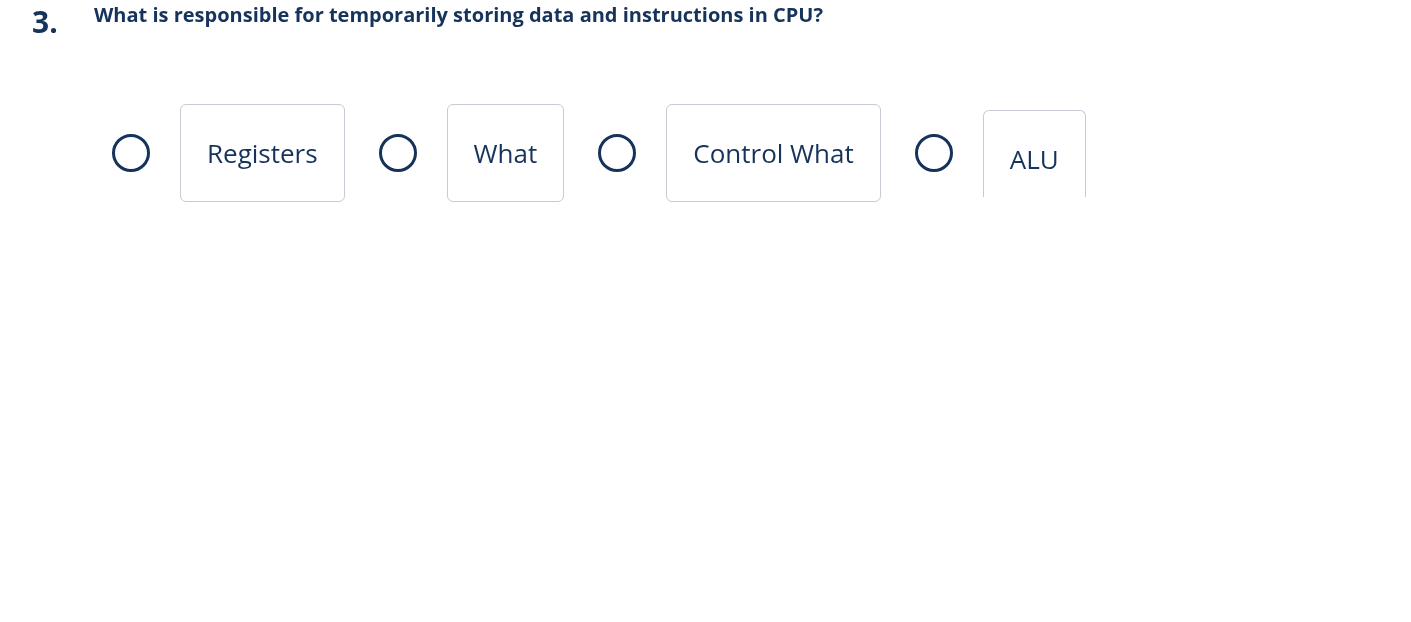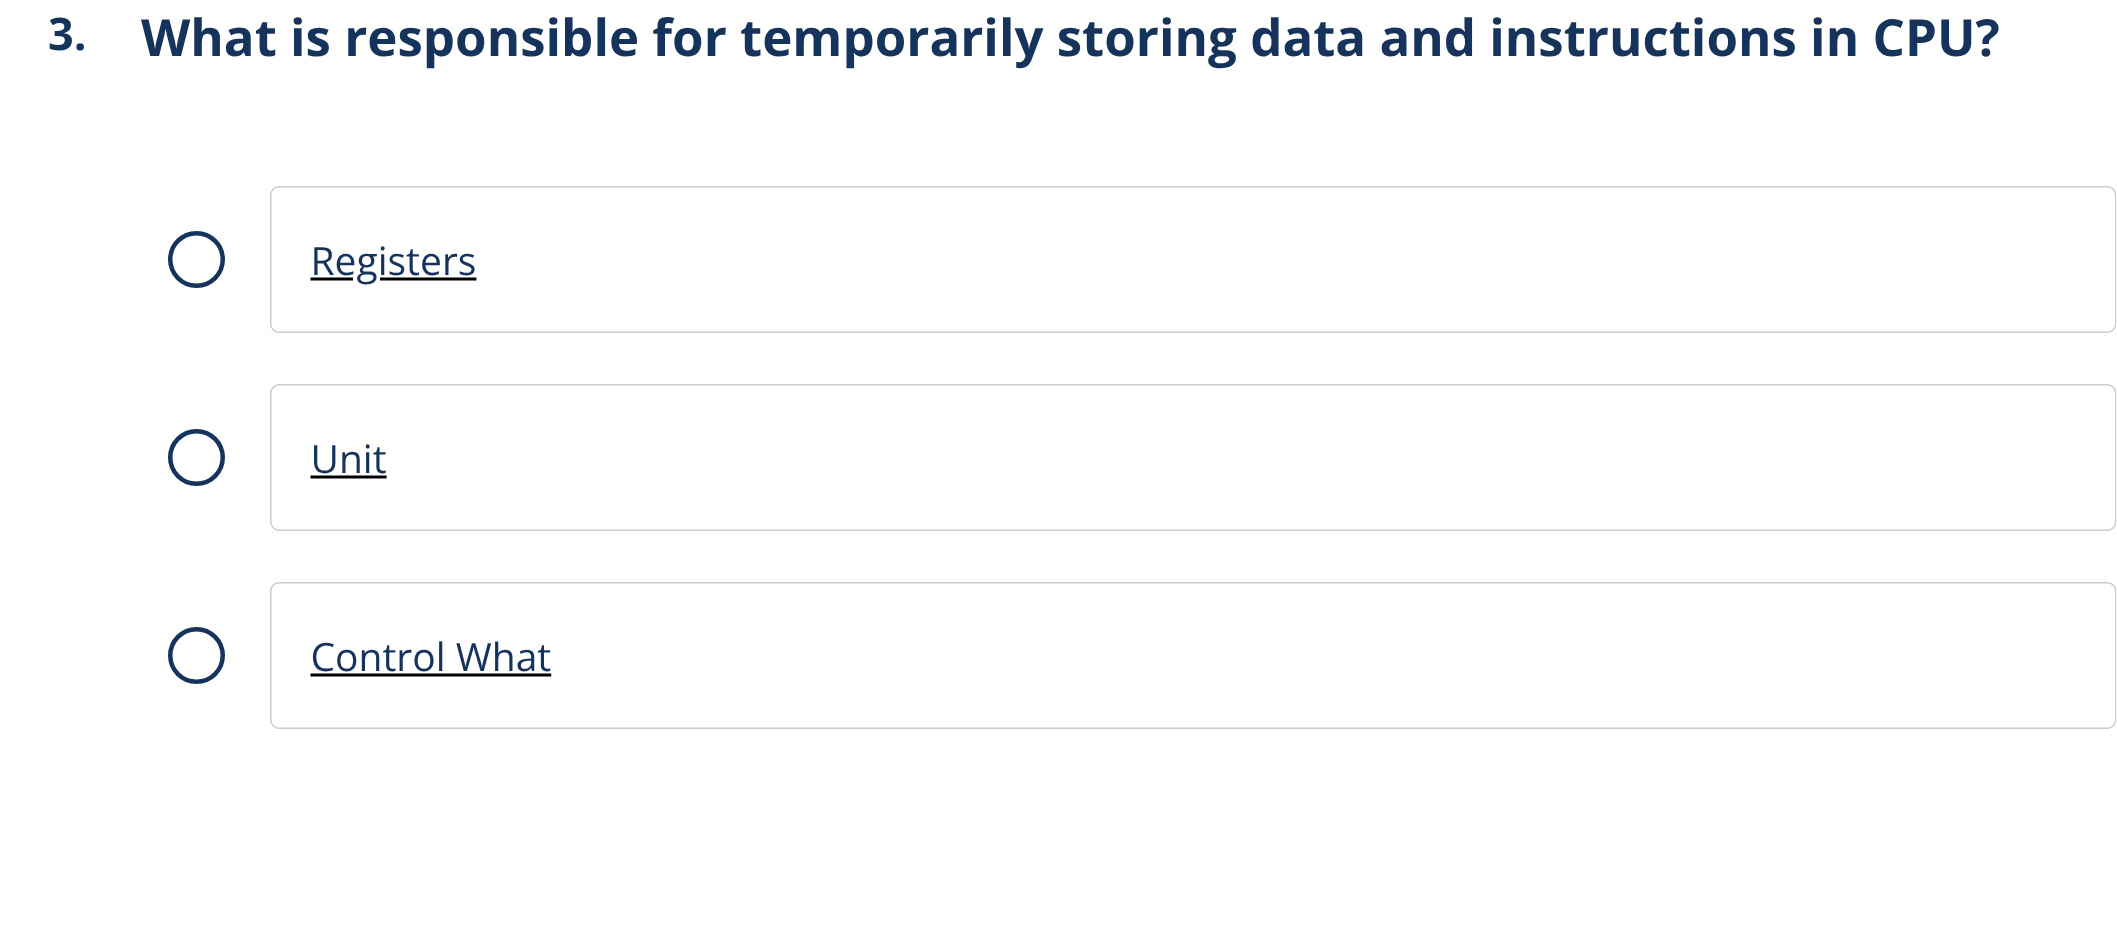--- a/index.html
+++ b/index.html
@@ -22,32 +22,31 @@
       font-size: 30px;
       font-weight: 700;
       color: #16335b;
       min-width: 62px;
       line-height: 1.4;
     }
     .question-content {
       flex: 1;
     }
     .question-text {
-      font-size: 34px;
+      font-size: 20px;
       font-weight: 700;
       color: #16335b;
       line-height: 1.4;
       margin-bottom: 75px;
     }
     .options-list {
       display: flex;
-      flex-direction: column;
+      flex-direction: row;
       gap: 34px;
       margin-left: 18px;
-      text-decoration: underline;
     }
     .option-row {
       display: flex;
       align-items: center;
       gap: 30px;
     }
     .radio-circle {
       width: 38px;
       height: 38px;
       border: 3px solid #16335b;
@@ -86,27 +85,33 @@
       <div class="option-row">
         <div class="radio-circle"></div>
         <div class="option-box">
           <span>Registers</span>
         </div>
       </div>
 
       <div class="option-row">
         <div class="radio-circle"></div>
         <div class="option-box">
-          <span>Unit</span>
+          <span>What</span>
         </div>
       </div>
 
       <div class="option-row">
         <div class="radio-circle"></div>
         <div class="option-box">
           <span>Control What</span>
         </div>
       </div>
 
+      <div class="option-row">
+        <div class="radio-circle"></div>
+        <div class="option-box last">
+          <span>ALU</span>
+        </div>
+      </div>
 
     </div>
   </div>
 </div>
 
 </body></html>

